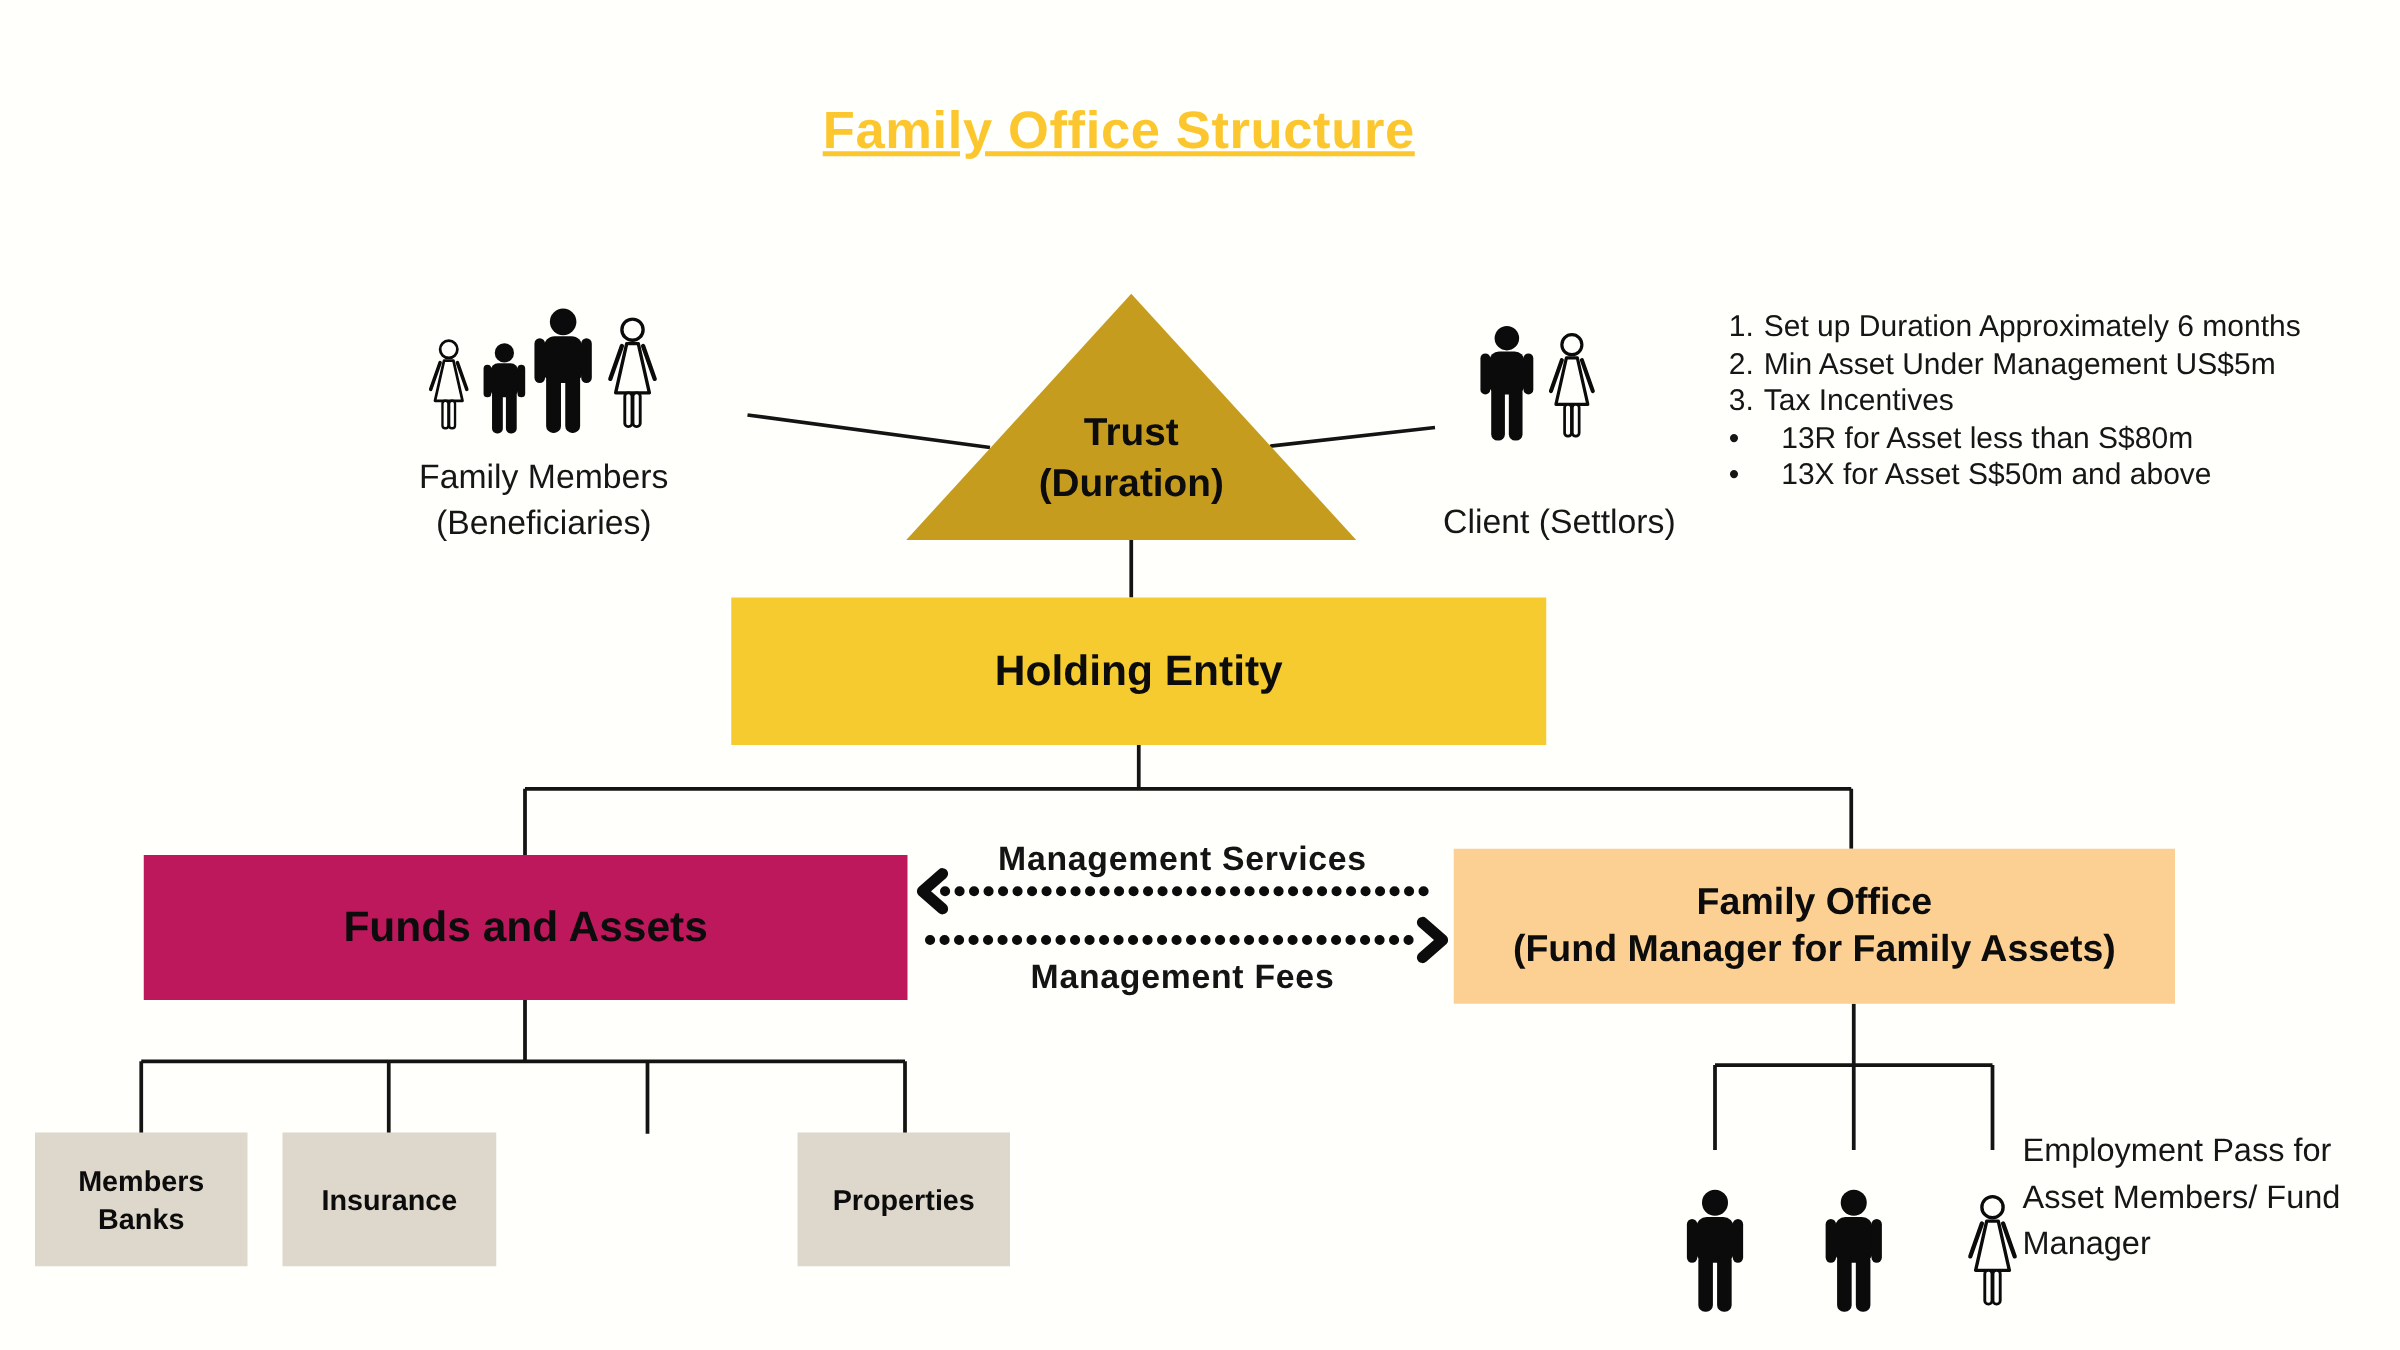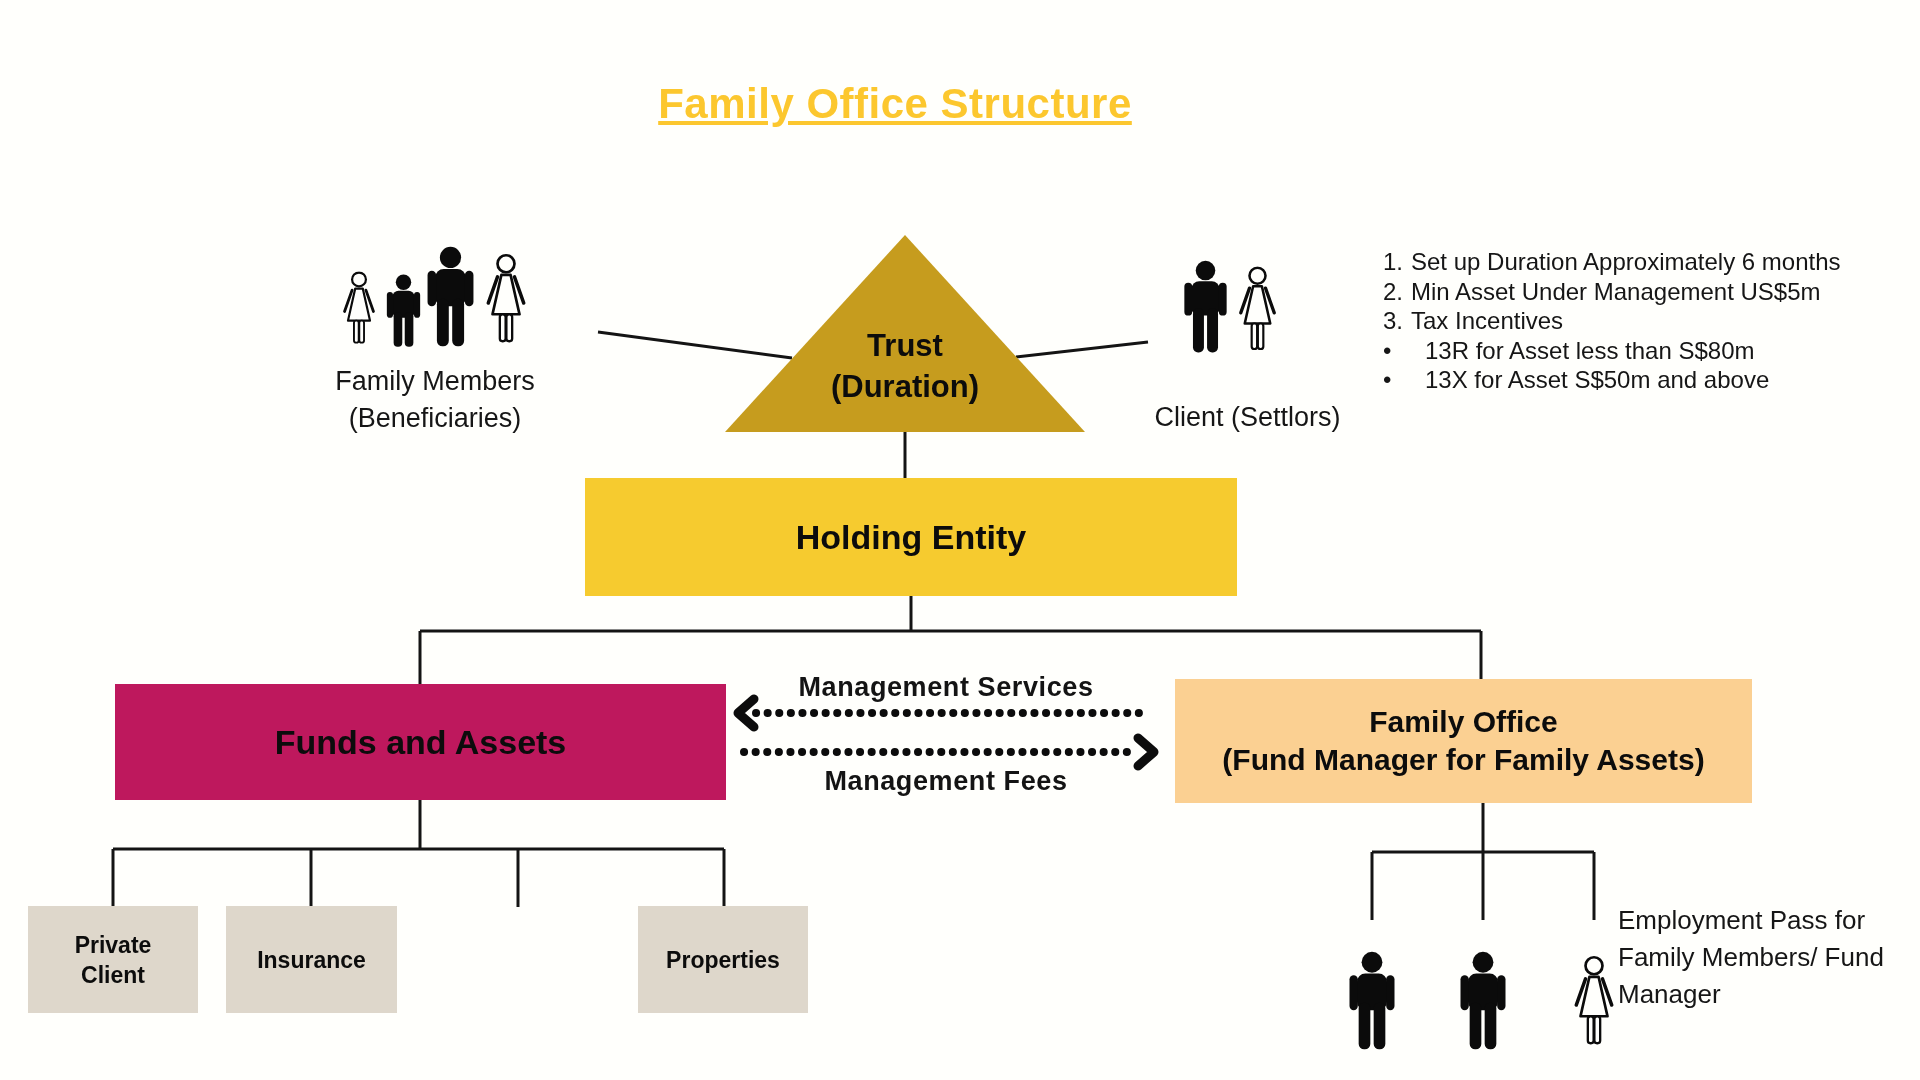--- a/index.html
+++ b/index.html
@@ -14,21 +14,21 @@
     font-size:42px;font-weight:800;letter-spacing:.5px;color:#FCC72E;text-decoration:underline;
   }
   .wires{left:0;top:0;pointer-events:none;}
   .trust-label{
     left:755px;top:325px;width:300px;text-align:center;
     font-size:31px;font-weight:800;line-height:41px;color:#0c0c0c;
   }
   .box{display:flex;align-items:center;justify-content:center;text-align:center;color:#0c0c0c;}
   .holding-box{left:585px;top:478px;width:652px;height:118px;background:#F6CB2F;font-size:34px;font-weight:800;}
   .funds-box{left:115px;top:684px;width:611px;height:116px;background:#be185d;font-size:34px;font-weight:800;}
-  .fo-box{left:1163px;top:679px;width:577px;height:124px;background:#FBD092;font-size:30px;font-weight:800;line-height:38px;flex-direction:column;margin-left:12px;}
+  .fo-box{left:1163px;top:679px;width:577px;height:124px;background:#FBD092;font-size:30px;font-weight:800;line-height:38px;flex-direction:column;}
   .asset-box{top:906px;height:107px;background:#DED7CB;font-size:23px;font-weight:600;line-height:30px;}
   .asset-box .inner{width:124px;}
   .actor-label{ text-align:center;font-size:27px;font-weight:400;line-height:37px;color:#161616;}
   .fam-label{left:290px;top:363px;width:290px;}
   .client-label{left:1110px;top:399px;width:275px;}
   .flow-label{text-align:center;font-size:27px;font-weight:600;letter-spacing:.6px;color:#141414;}
   .svc-label{left:771px;top:672px;width:350px;}
   .fee-label{left:771px;top:766px;width:350px;}
   .notes{left:1383px;top:247px;width:520px;font-size:24px;line-height:29.5px;color:#161616;}
   .note-row{display:flex;}
@@ -164,21 +164,21 @@
 
   <div class="abs box fo-box">
     <div>Family Office</div>
     <div>(Fund Manager for Family Assets)</div>
   </div>
 
   <div class="abs flow-label svc-label">Management Services</div>
   <div class="abs flow-label fee-label">Management Fees</div>
 
   <div class="abs box asset-box" style="left:28px;width:170px">
-    <div class="inner">Private Client</div>
+    <div class="inner">Members Banks</div>
   </div>
   <div class="abs box asset-box" style="left:226px;width:171px">
     <div class="inner">Insurance</div>
   </div>
   <div class="abs box asset-box" style="left:638px;width:170px">
     <div class="inner">Properties</div>
   </div>
 
   <svg class="abs" style="left:1330px;top:944px" width="300" height="114" viewBox="0 0 300 114">
     <svg x="17" y="2" width="50" height="110" viewBox="0 0 60 120">
@@ -186,17 +186,17 @@
       </svg>
     <svg x="128" y="2" width="50" height="110" viewBox="0 0 60 120">
         <use href="#p-male"></use>
       </svg>
     <svg x="237" y="4" width="54" height="108" viewBox="0 0 70 120">
         <use href="#p-female"></use>
       </svg>
   </svg>
   <div class="abs emp-label">
     <div>Employment Pass for</div>
-    <div>Family Members/ Fund</div>
+    <div>Asset Members/ Fund</div>
     <div>Manager</div>
   </div>
 
 </div>
 
 </body></html>

